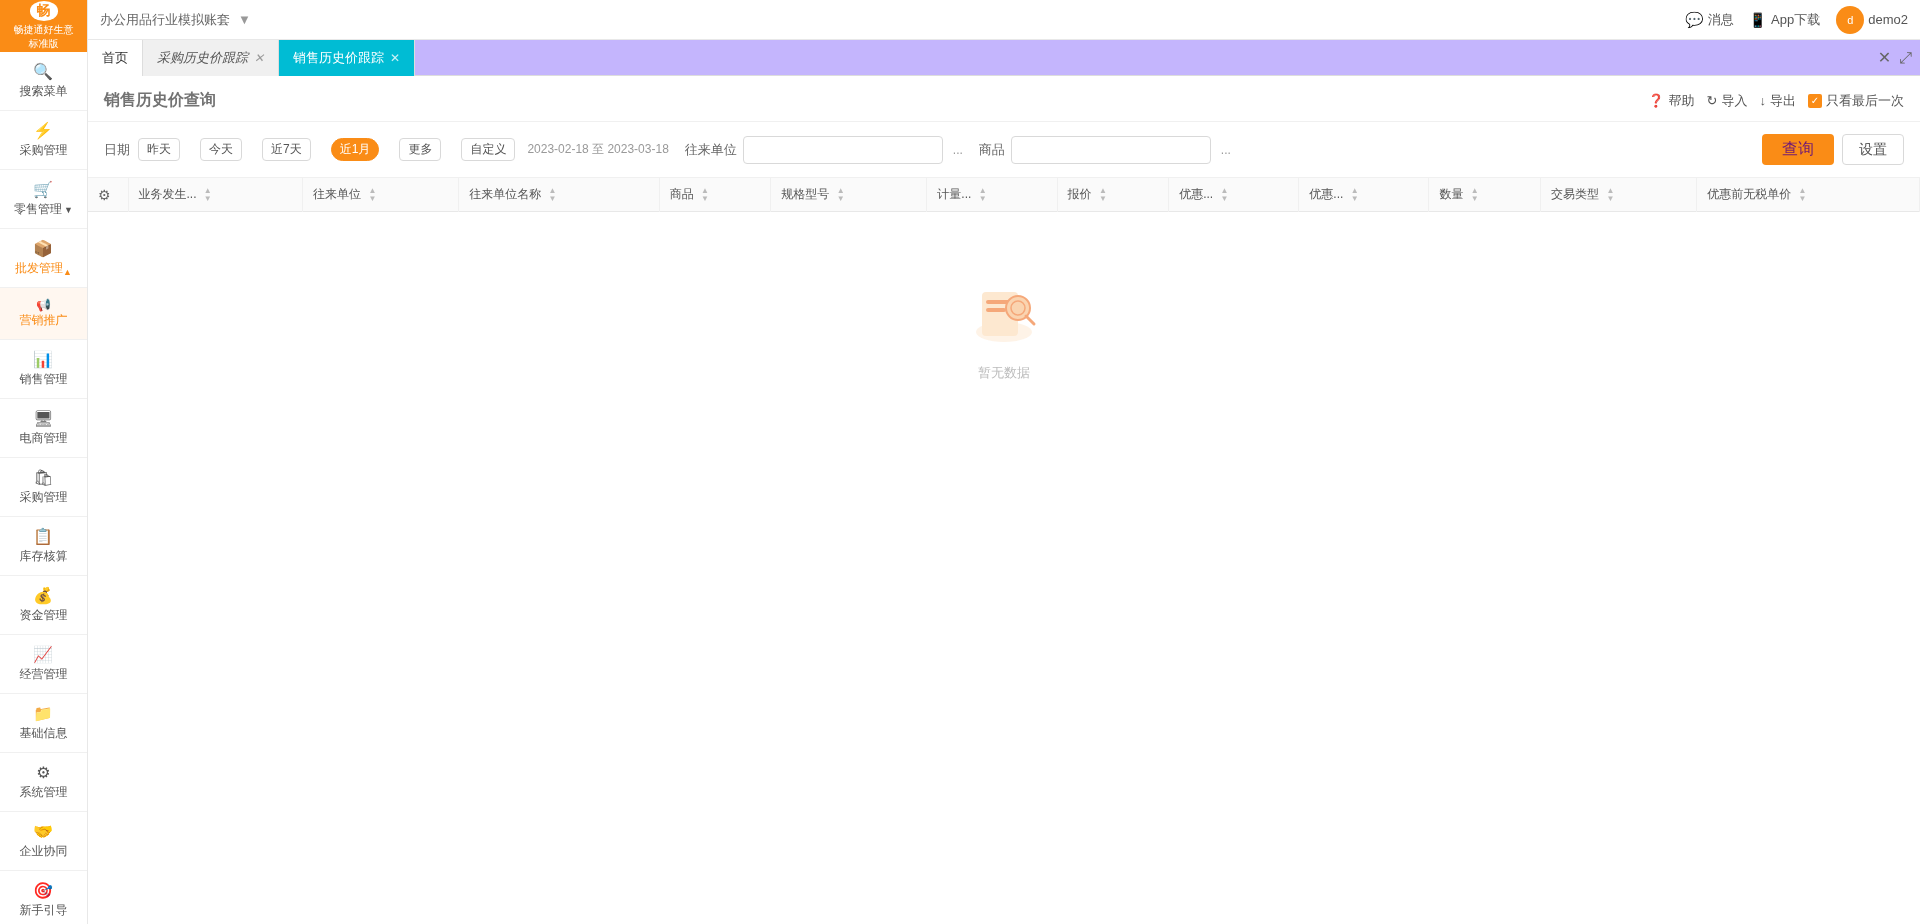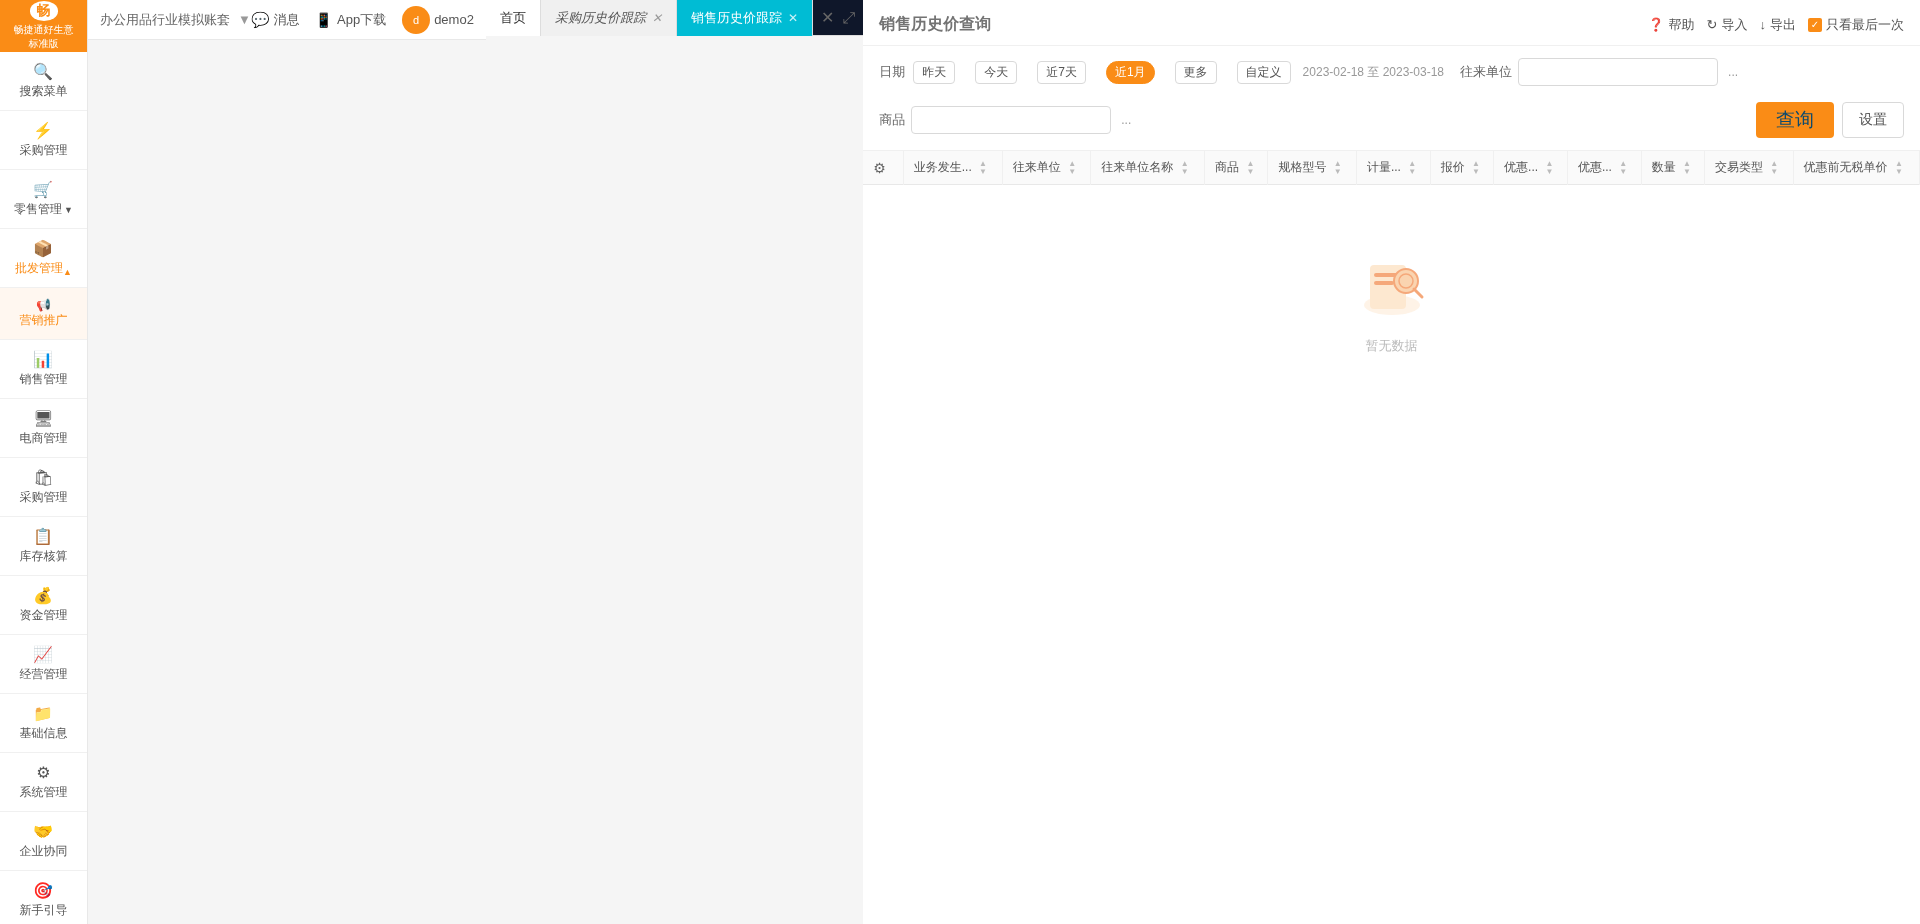--- a/index.html
+++ b/index.html
@@ -9,31 +9,31 @@
     .sidebar { width: 88px; background: #fff; display: flex; flex-direction: column; border-right: 1px solid #e8e8e8; flex-shrink: 0; height: 924px; overflow-y: auto; }
     .sidebar-logo { background: #fa8c16; padding: 8px 6px; text-align: center; color: #fff; font-size: 11px; line-height: 1.4; cursor: pointer; min-height: 52px; display: flex; flex-direction: column; align-items: center; justify-content: center; }
     .sidebar-logo .logo-icon { width: 28px; height: 28px; background: #fff; border-radius: 50%; display: flex; align-items: center; justify-content: center; margin-bottom: 2px; }
     .sidebar-logo .logo-icon span { color: #fa8c16; font-size: 14px; font-weight: bold; }
     .sidebar-logo .logo-text { font-size: 10px; color: #fff; }
     .sidebar-item { padding: 10px 4px; text-align: center; cursor: pointer; font-size: 12px; color: #555; border-bottom: 1px solid #f0f0f0; }
     .sidebar-item.active { color: #fa8c16; }
     .sidebar-item .si-icon { font-size: 16px; margin-bottom: 2px; }
 
     
-    .main { flex: 1; display: flex; flex-direction: row; height: 924px; overflow: hidden; }
+    .main { flex: 1; display: flex; flex-direction: column; height: 924px; overflow: hidden; }
 
     
     .topbar { height: 40px; background: #fff; display: flex; align-items: center; justify-content: space-between; padding: 0 12px; border-bottom: 1px solid #e8e8e8; flex-shrink: 0; }
     .topbar-left { display: flex; align-items: center; gap: 8px; color: #666; font-size: 13px; }
     .topbar-right { display: flex; align-items: center; gap: 16px; color: #555; font-size: 13px; }
     .topbar-right .tr-item { display: flex; align-items: center; gap: 4px; cursor: pointer; }
     .user-avatar { width: 28px; height: 28px; border-radius: 50%; background: #fa8c16; display: flex; align-items: center; justify-content: center; color: #fff; font-size: 11px; }
 
     
-    .tabbar { height: 36px; background: #0f172a; display: flex; align-items: center; padding: 4px 0; flex-shrink: 0; border-bottom: 1px solid #ddd; }
+    .tabbar { height: 36px; background: #c4b5fd; display: flex; align-items: center; padding: 4px 0; flex-shrink: 0; border-bottom: 1px solid #ddd; }
     .tab { display: flex; align-items: center; padding: 0 14px; height: 36px; font-size: 13px; cursor: pointer; background: #f0f0f0; color: #555; gap: 6px; border-right: 1px solid #ddd; }
     .tab:first-child { background: #fff; color: #fa8c16; font-weight: 500; }
     .tab .tab-close { font-size: 12px; color: #999; cursor: pointer; }
     .tab-actions { margin-left: auto; display: flex; align-items: center; padding: 0 8px; gap: 8px; }
     .tab-action-btn { font-size: 16px; cursor: pointer; color: #666; }
 
     
     .content { flex: 1; background: #fff; overflow-y: auto; display: flex; flex-direction: column; }
     .page-header { padding: 14px 16px 10px; display: flex; align-items: center; justify-content: space-between; border-bottom: 1px solid #f0f0f0; }
     .page-title { font-size: 16px; font-weight: 600; color: #737373; }
@@ -48,21 +48,21 @@
     .filter-group { display: flex; align-items: center; gap: 8px; }
     .filter-label { color: #666; font-size: 13px; white-space: nowrap; }
     .date-btns { display: flex; align-items: center; gap: 20px; }
     .date-btn { padding: 2px 8px; border: 1px solid #d9d9d9; border-radius: 4px; font-size: 12px; cursor: pointer; background: #fff; color: #555; }
     .date-btn.active { background: #fa8c16; color: #fff; border-color: #fa8c16; border-radius: 12px; }
     .date-range { font-size: 12px; color: #999; margin-left: 4px; }
     .filter-input { display: flex; align-items: center; gap: 6px; }
     .filter-input label { color: #666; font-size: 13px; white-space: nowrap; }
     .filter-input .input-field { width: 200px; height: 28px; border: 1px solid #d9d9d9; border-radius: 4px; padding: 0 8px; font-size: 13px; outline: none; }
     .filter-input .input-dots { color: #999; font-size: 12px; margin-left: 4px; }
-    .search-btn { padding: 5px 20px; background: #fa8c16; color: #0c4a6e; border: none; border-radius: 4px; font-size: 19px; cursor: pointer; }
+    .search-btn { padding: 5px 20px; background: #fa8c16; color: #701a75; border: none; border-radius: 4px; font-size: 16px; cursor: pointer; }
     .settings-btn { padding: 5px 16px; background: #fff; color: #555; border: 1px solid #d9d9d9; border-radius: 4px; font-size: 14px; cursor: pointer; }
     .filter-actions { display: flex; gap: 8px; margin-left: auto; }
 
     
     .table-container { flex: 1; overflow-x: auto; overflow-y: auto; }
     table { width: 100%; border-collapse: collapse; font-size: 13px; }
     thead tr { background: #fafafa; border-bottom: 1px solid #e8e8e8; }
     thead th { padding: 8px 10px; text-align: left; color: #555; font-weight: 500; white-space: nowrap; border-right: 1px solid #f0f0f0; font-size: 12px; position: relative; }
     thead th .sort-icons { display: inline-flex; flex-direction: column; margin-left: 4px; vertical-align: middle; }
     thead th .sort-icons span { font-size: 8px; line-height: 1; color: #bbb; }

